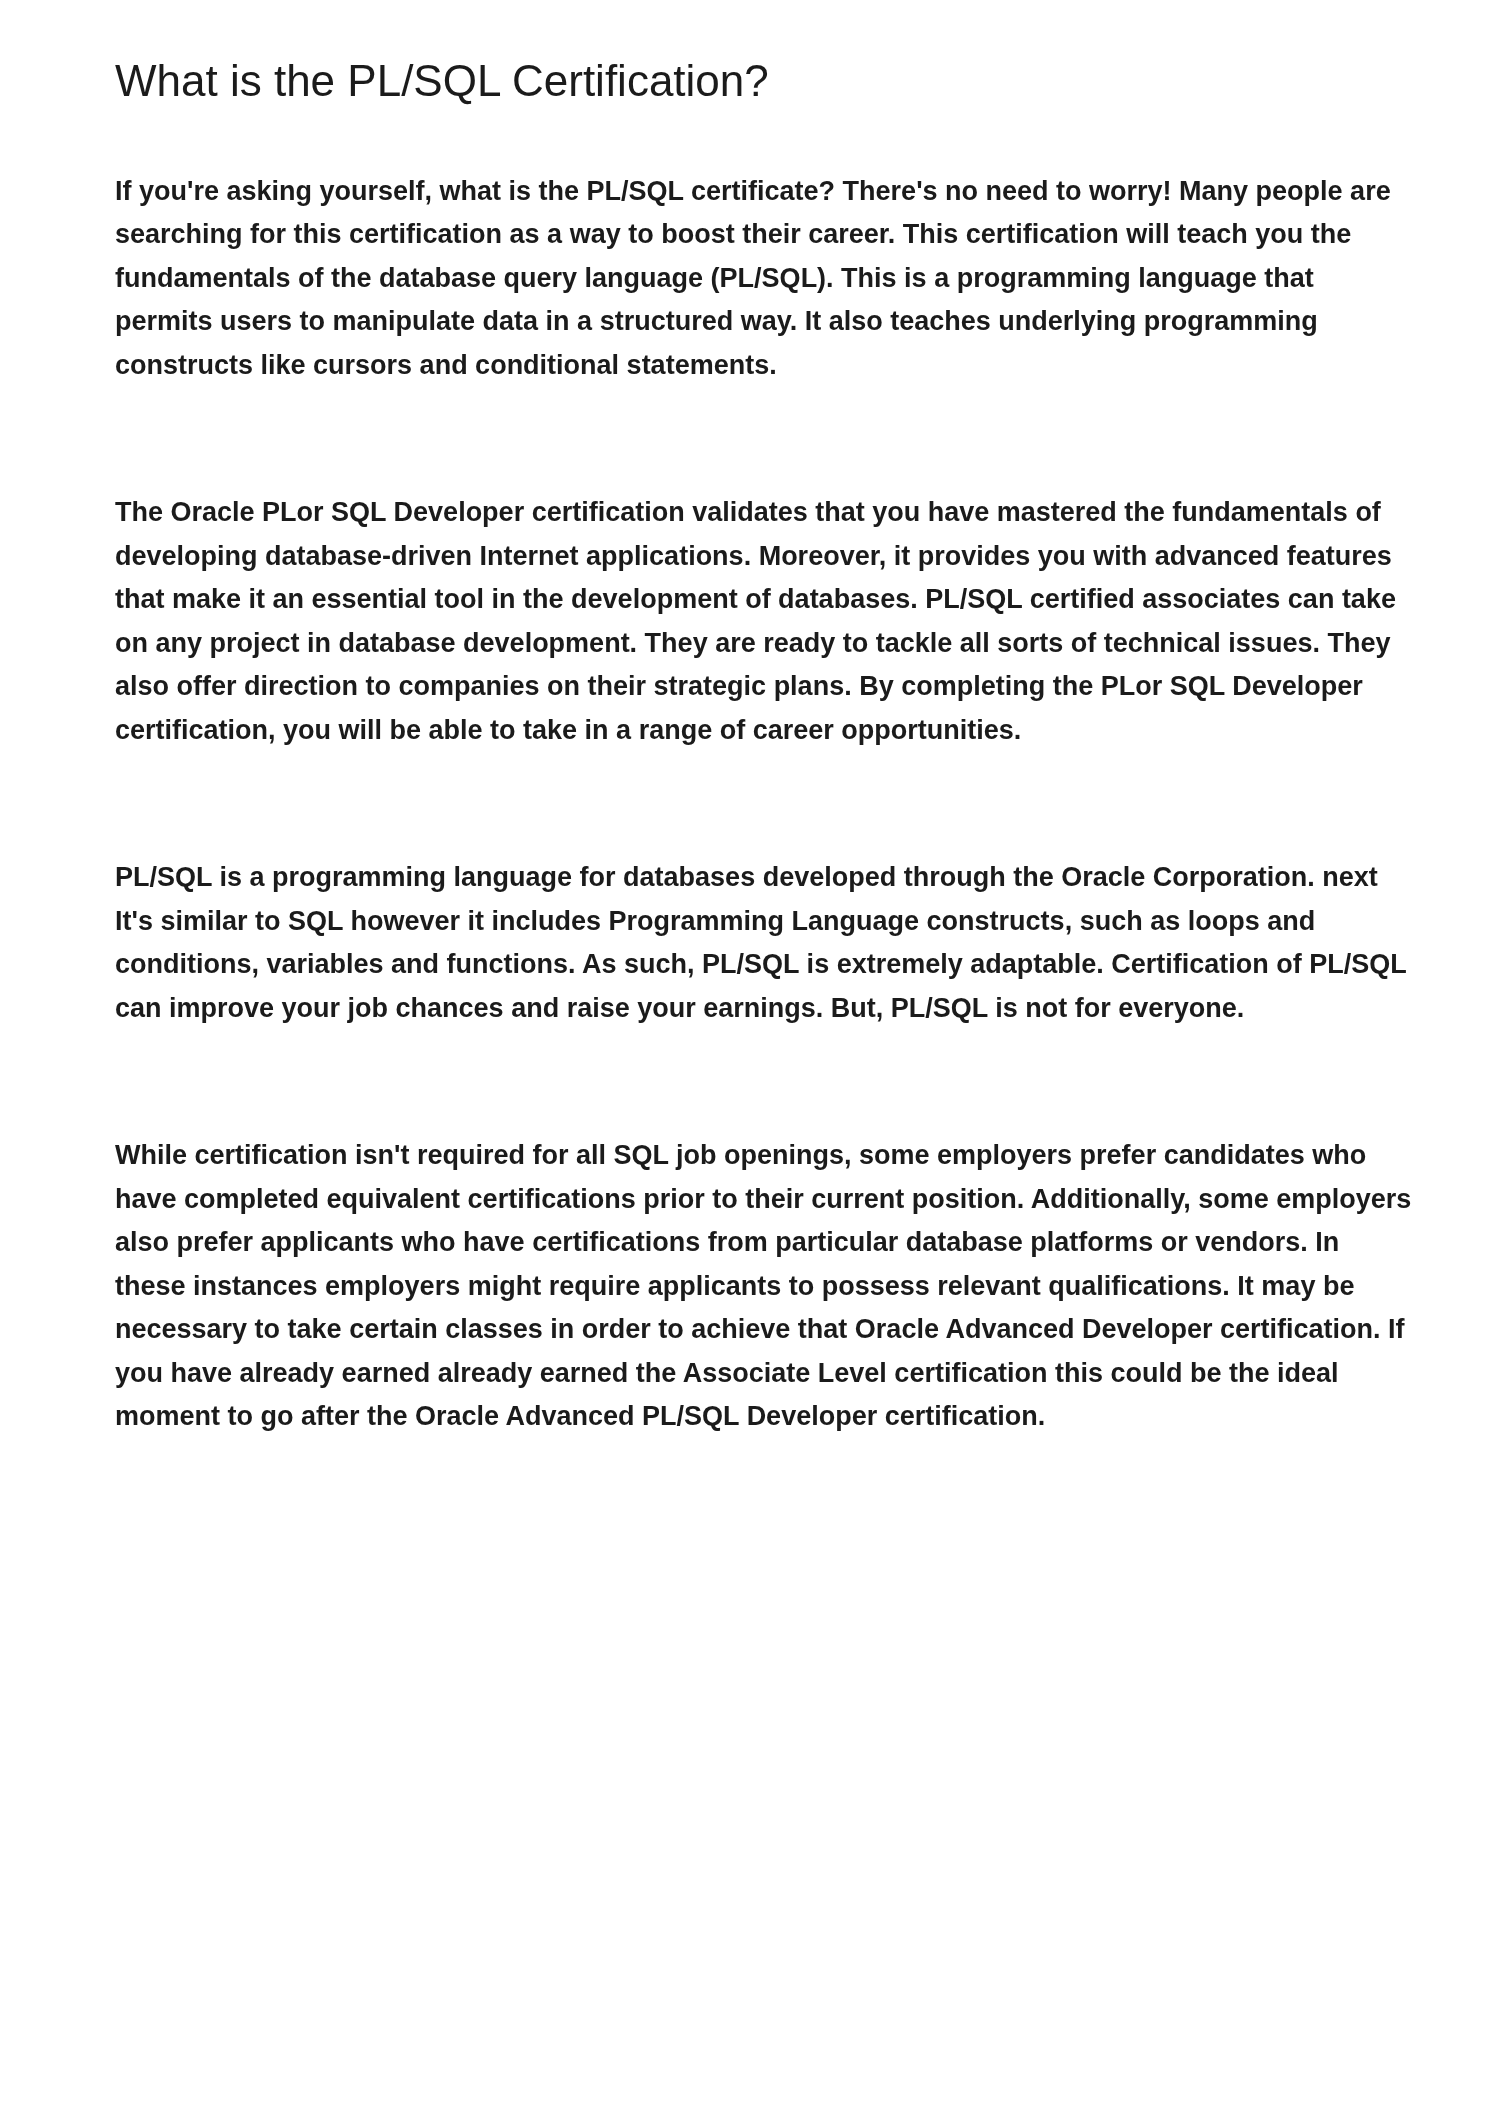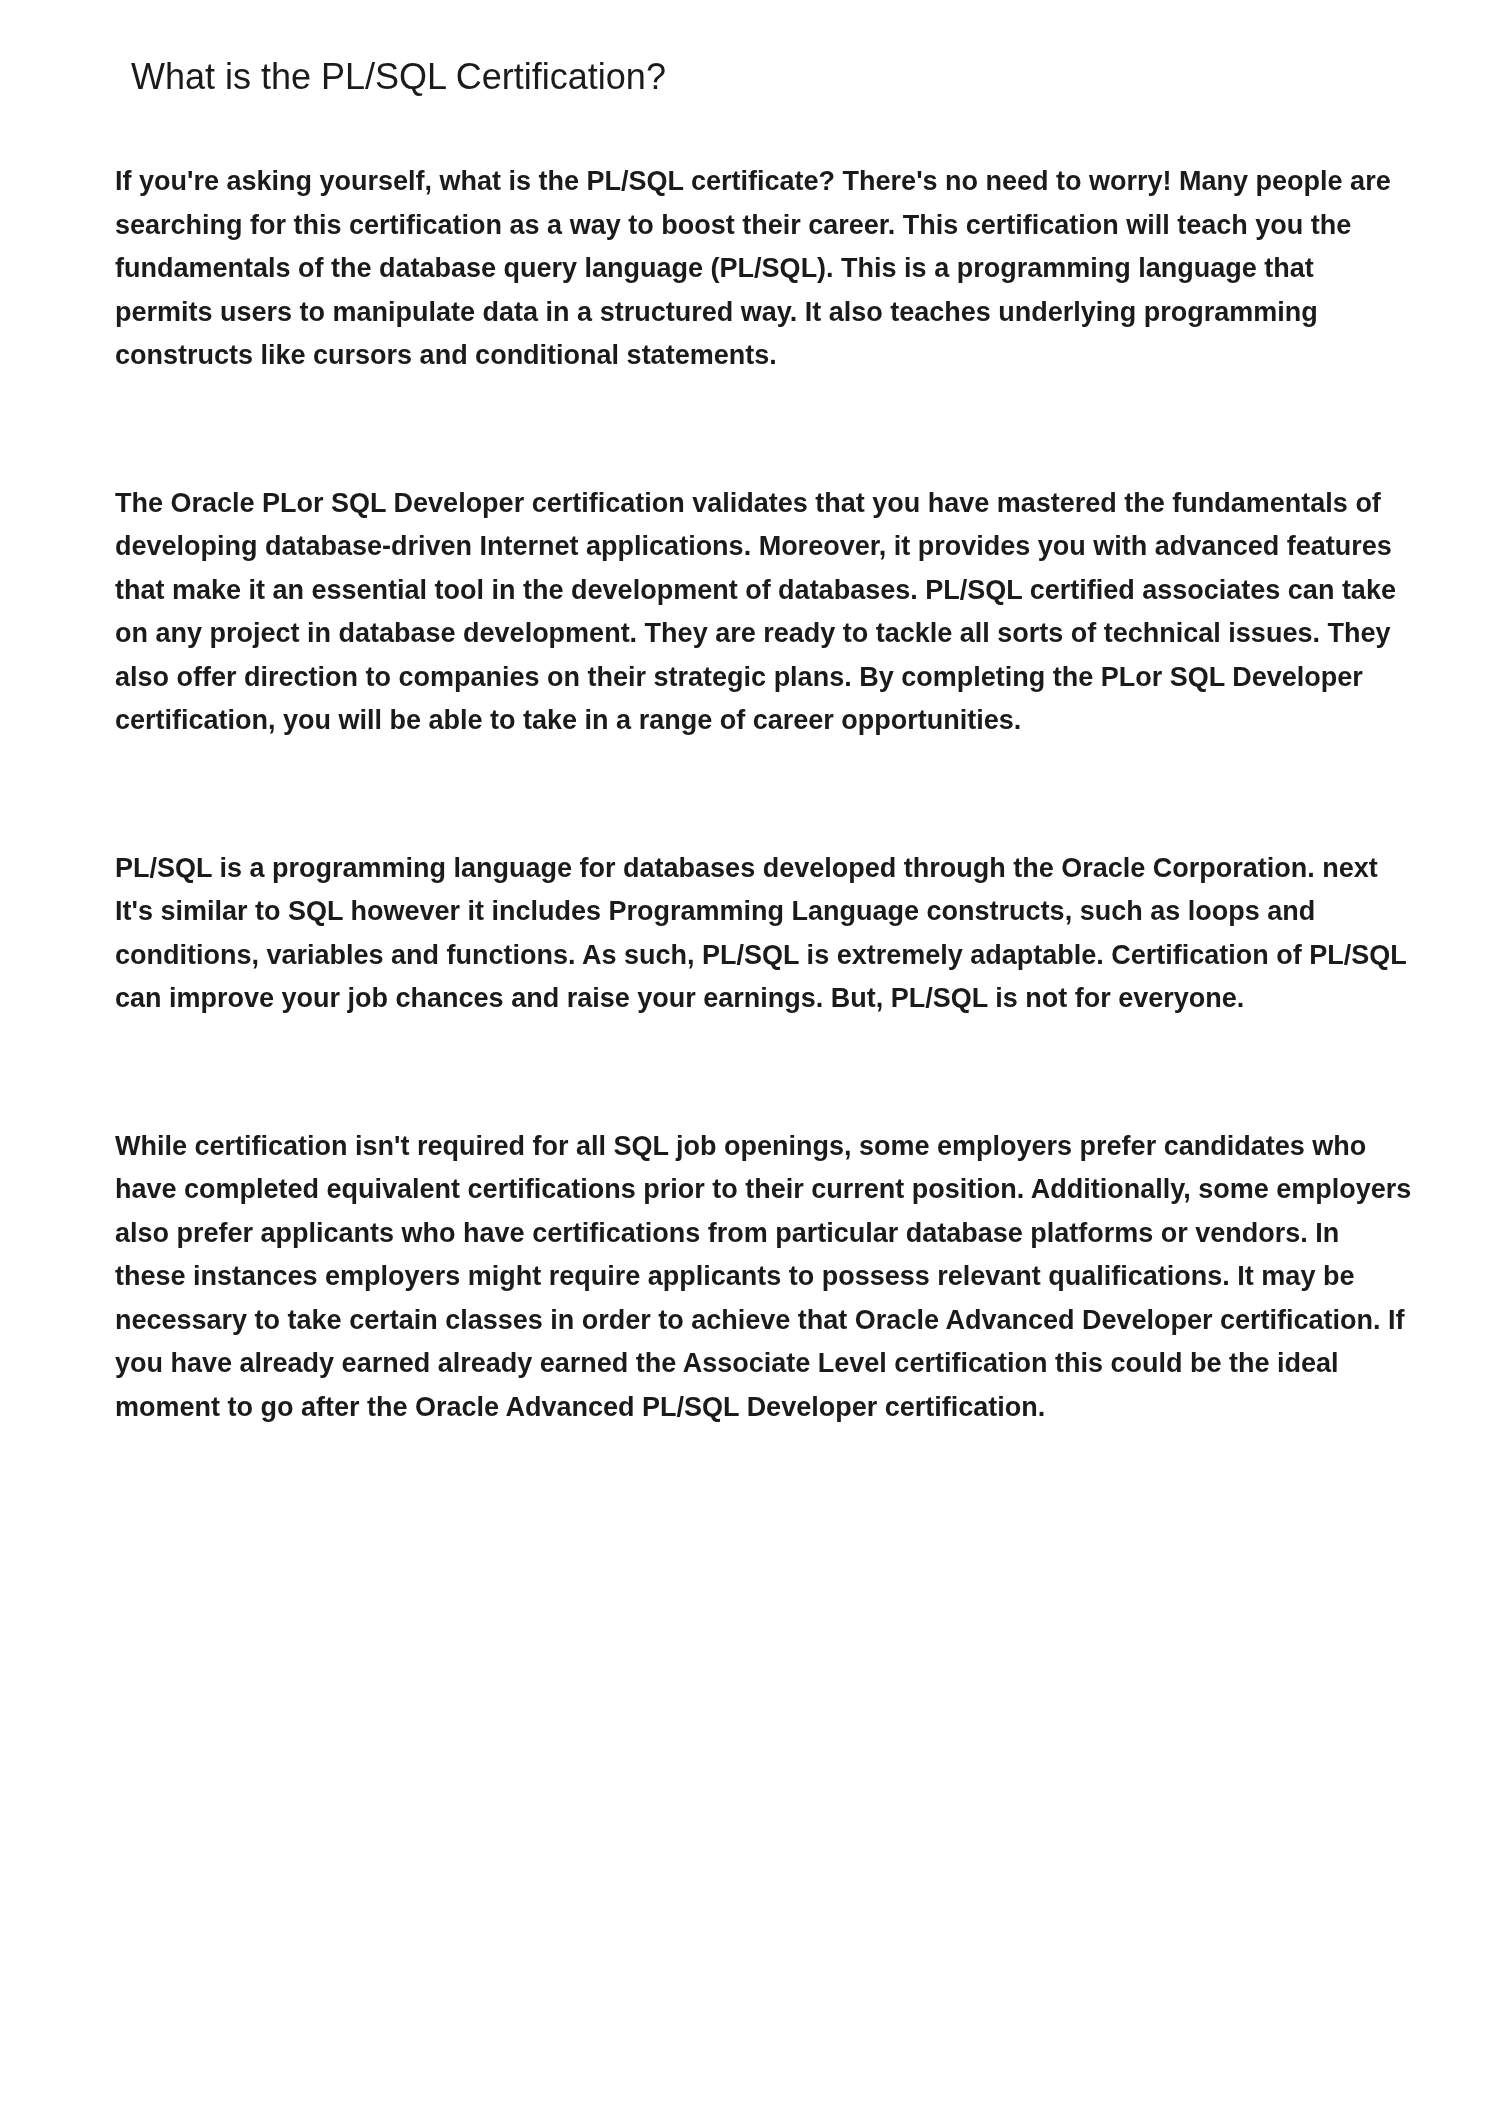--- a/index.html
+++ b/index.html
@@ -15,25 +15,25 @@
     overflow: hidden;
   }
   .page {
     box-sizing: border-box;
     width: 1500px;
     height: 2123px;
     padding: 55px 88px 0 115px;
     background: var(--bg-color, #ffffff);
   }
   .page h1 {
-    font-size: 36px;
+    font-size: 44px;
     font-weight: 400;
     line-height: 1.2;
     letter-spacing: 0;
-    margin: 0 0 62px 16px;
+    margin: 0 0 62px 0;
     color: var(--text-color, #1b1b1b);
   }
   .page p {
     width: 1297px;
     font-size: 27px;
     font-weight: 700;
     line-height: 43.5px;
     margin: 0 0 104px 0;
     color: var(--text-color, #1b1b1b);
   }

